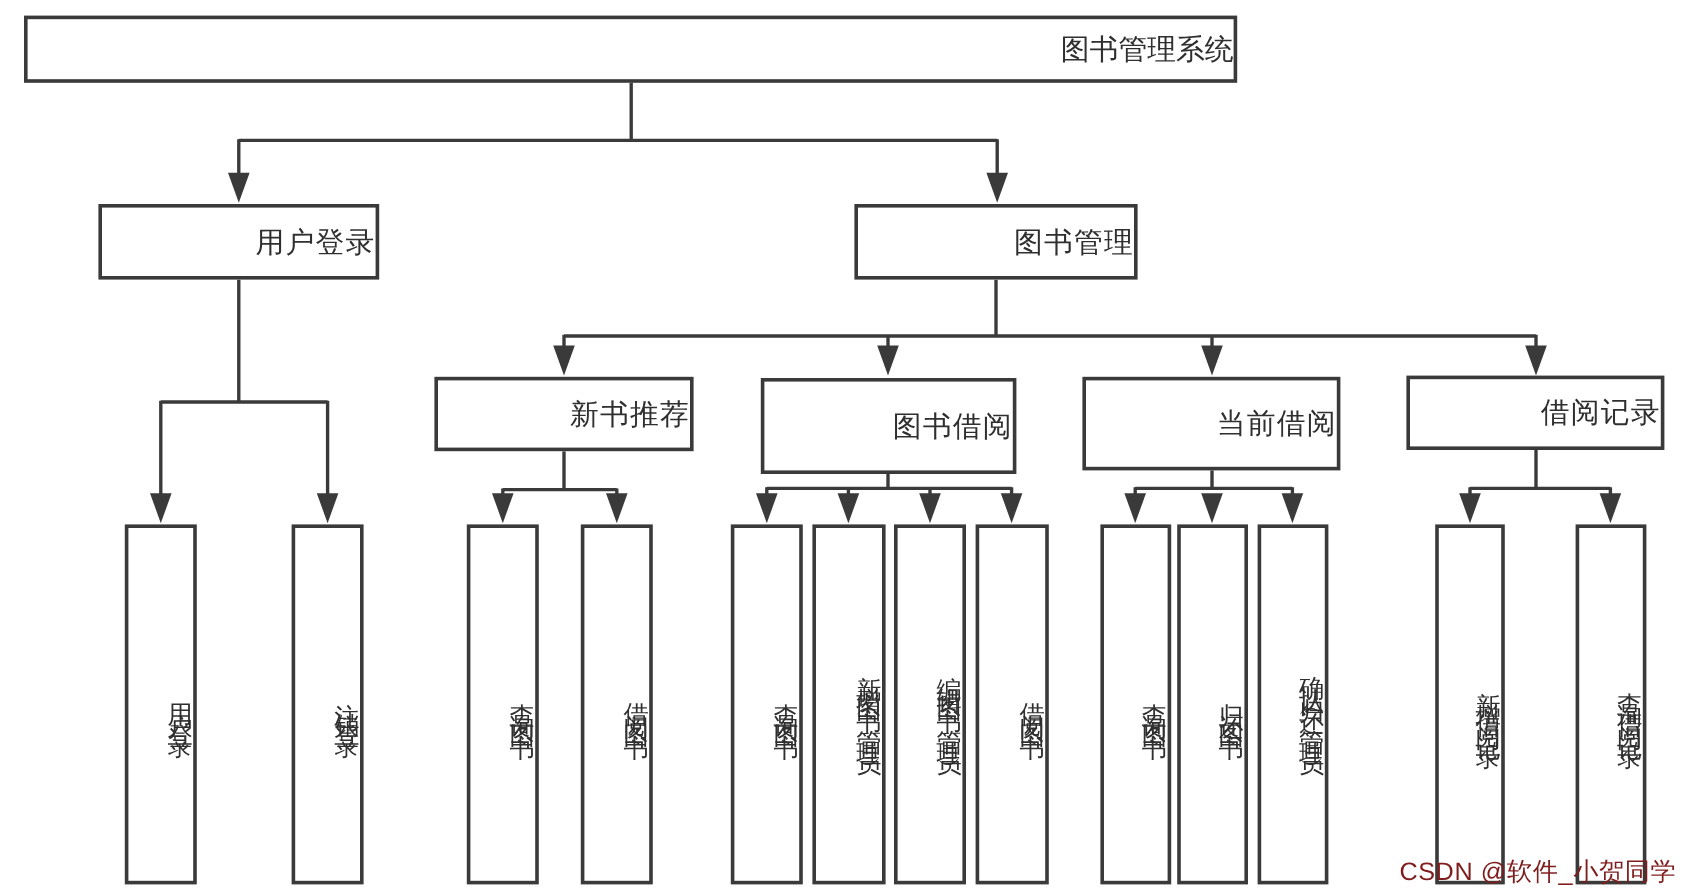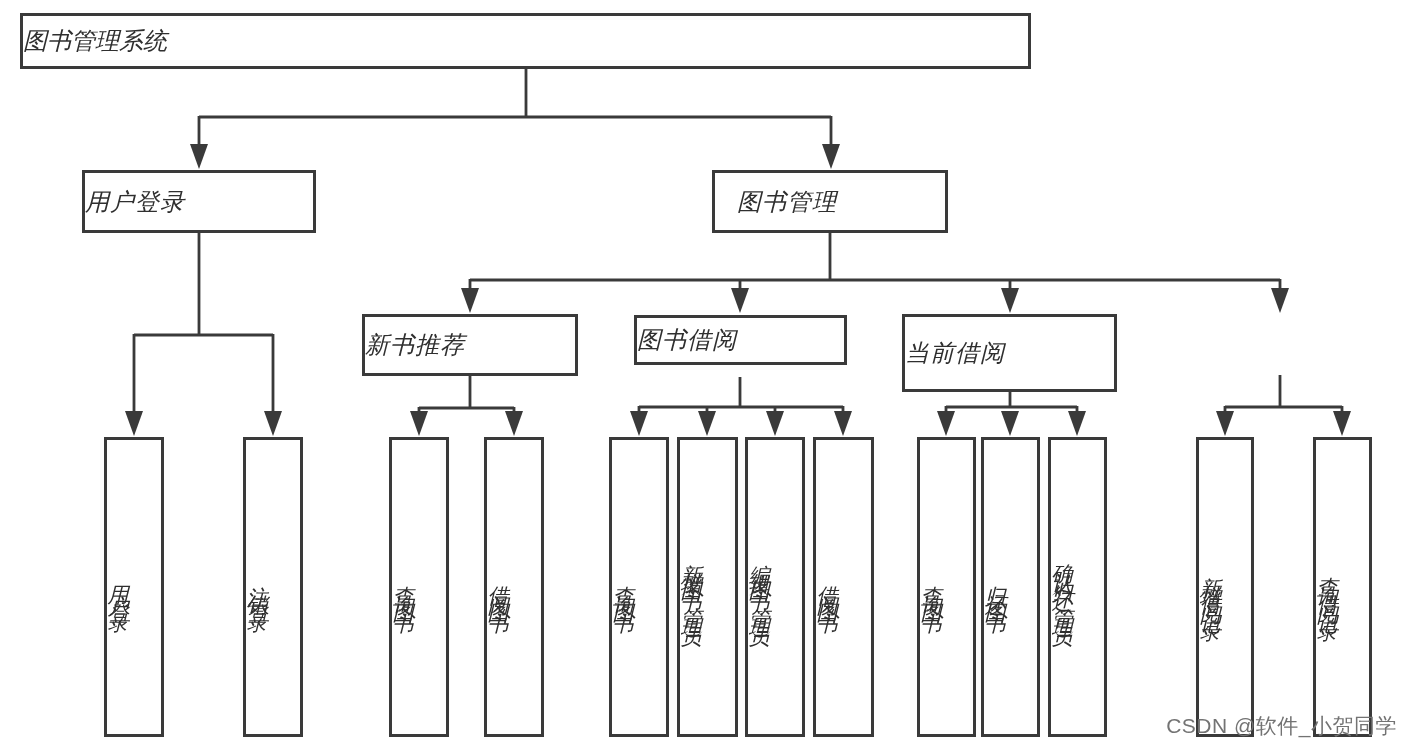--- a/index.html
+++ b/index.html
@@ -17,42 +17,41 @@
     width: 1405px; height: 747px;
     z-index: 0;
   }
   .node {
     position: absolute;
     box-sizing: border-box;
     background: #ffffff;
     border: 3px solid #3a3a3a;
     display: flex;
     align-items: center;
-    justify-content: flex-start;
+    justify-content: flex-end;
     color: #2f2f2f;
     z-index: 1;
     text-align: center;
-    font-style: italic;
   }
   .hnode { font-size: 24px; letter-spacing: 1px; }
   .root  { font-size: 24px; }
   .leaf  { font-size: 21px; border-width: 3px; }
   .leaf .vtext {
     writing-mode: vertical-rl;
     text-orientation: mixed;
     letter-spacing: 9px;
     line-height: 1.1;
     white-space: nowrap;
   }
   .watermark {
     position: absolute;
     top: 712px;
     right: 8px;
     font-size: 21px;
-    color: #737373;
+    color: #7f1d1d;
     z-index: 3;
     letter-spacing: 0.5px;
   }
 </style>
 </head>
 <body>
 
 <div class="canvas">
 
   <svg class="connectors" viewBox="0 0 1405 747" xmlns="http://www.w3.org/2000/svg">
@@ -109,25 +108,28 @@
   <div class="node hnode" style="left:82px; top:170px; width:234px; height:63px;">
     <span>用户登录</span>
   </div>
   <div class="node hnode" style="left:712px; top:170px; width:236px; height:63px;padding-left:22px;">
     <span>图书管理</span>
   </div>
 
   <div class="node hnode" style="left:362px; top:314px; width:216px; height:62px;">
     <span>新书推荐</span>
   </div>
-  <div class="node hnode" style="left:634px; top:315px; width:213px; height:50px;">
+  <div class="node hnode" style="left:634px; top:315px; width:213px; height:80px;">
     <span>图书借阅</span>
   </div>
   <div class="node hnode" style="left:902px; top:314px; width:215px; height:78px;">
     <span>当前借阅</span>
+  </div>
+  <div class="node hnode" style="left:1172px; top:313px; width:215px; height:62px;">
+    <span>借阅记录</span>
   </div>
 
   <div class="node leaf" style="left:104px; top:437px; width:60px; height:300px;">
     <span class="vtext">用户登录</span>
   </div>
   <div class="node leaf" style="left:243px; top:437px; width:60px; height:300px;">
     <span class="vtext">注销登录</span>
   </div>
 
   <div class="node leaf" style="left:389px; top:437px; width:60px; height:300px;">

